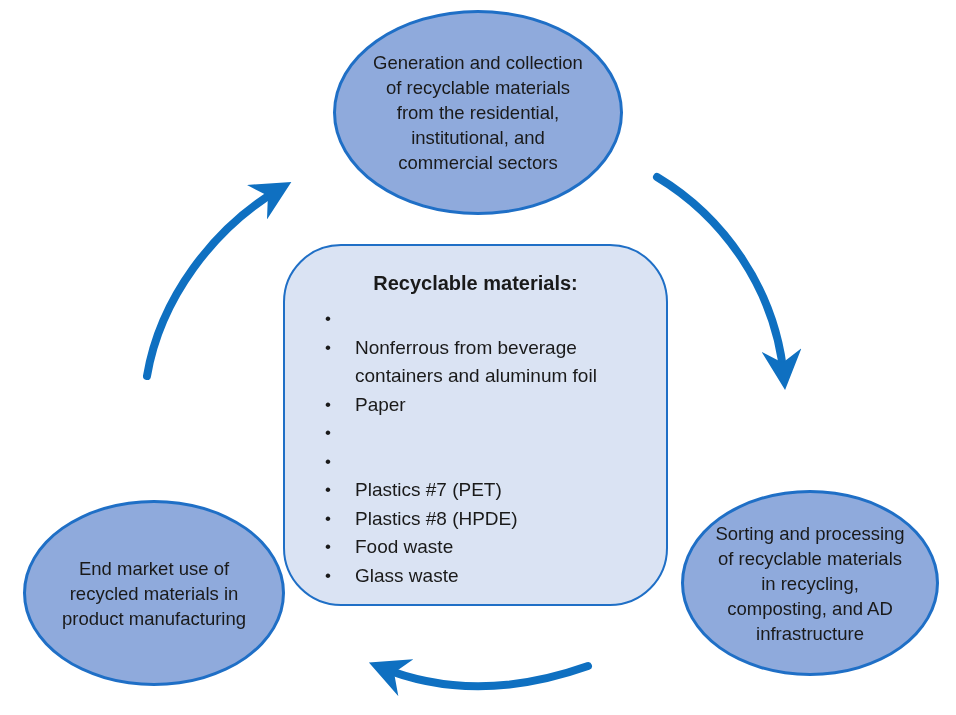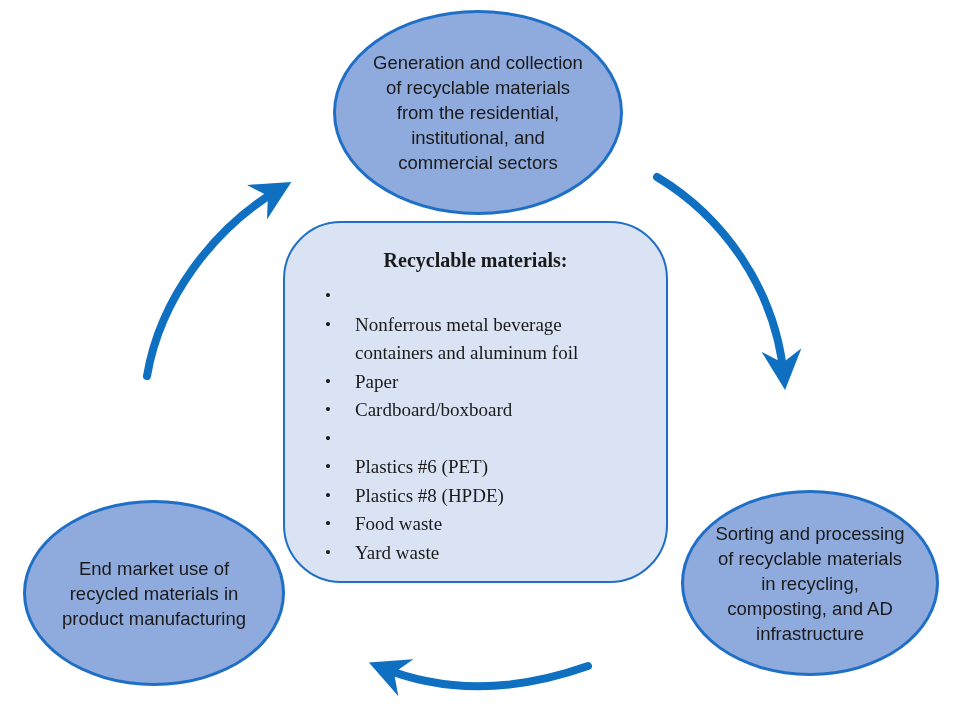--- a/index.html
+++ b/index.html
@@ -41,27 +41,26 @@
 
   .node-top    { left: 333px; top: 10px;  width: 290px; height: 205px; }
   .node-top .node-label   { width: 218px; }
   .node-right  { left: 681px; top: 490px; width: 258px; height: 186px; }
   .node-right .node-label { width: 200px; }
   .node-left   { left: 23px;  top: 500px; width: 262px; height: 186px; align-items: center; }
   .node-left .node-label  { width: 210px; }
 
   .center-box {
     position: absolute;
-    left: 283px; top: 221px;
+    left: 283px; top: 244px;
     width: 385px; height: 362px;
     background: var(--box-fill);
     border: 2.5px solid var(--box-border);
     border-radius: 58px;
     padding: 26px 28px 8px 0;
-    font-family: Liberation Serif, serif;
   }
   .center-box-title {
     text-align: center;
     font-weight: bold;
     font-size: 20px;
     margin-bottom: 10px;
     padding-left: 28px;
   }
   .materials-list {
     list-style: none;
@@ -124,45 +123,44 @@
   </div>
 
   <div class="center-box">
     <div class="center-box-title">Recyclable materials:</div>
     <ul class="materials-list">
       <li>
         <span class="bullet">•</span>
       </li>
       <li>
         <span class="bullet">•</span>
-        <span class="item-text">Nonferrous metal beverage containers and aluminum foil</span>
+        <span class="item-text">Nonferrous from beverage containers and aluminum foil</span>
       </li>
       <li>
         <span class="bullet">•</span>
         <span class="item-text">Paper</span>
       </li>
       <li>
         <span class="bullet">•</span>
-        <span class="item-text">Cardboard/boxboard</span>
       </li>
       <li>
         <span class="bullet">•</span>
       </li>
       <li>
         <span class="bullet">•</span>
-        <span class="item-text">Plastics #6 (PET)</span>
+        <span class="item-text">Plastics #7 (PET)</span>
       </li>
       <li>
         <span class="bullet">•</span>
         <span class="item-text">Plastics #8 (HPDE)</span>
       </li>
       <li>
         <span class="bullet">•</span>
         <span class="item-text">Food waste</span>
       </li>
       <li>
         <span class="bullet">•</span>
-        <span class="item-text">Yard waste</span>
+        <span class="item-text">Glass waste</span>
       </li>
     </ul>
   </div>
 
 </div>
 
 </body></html>

